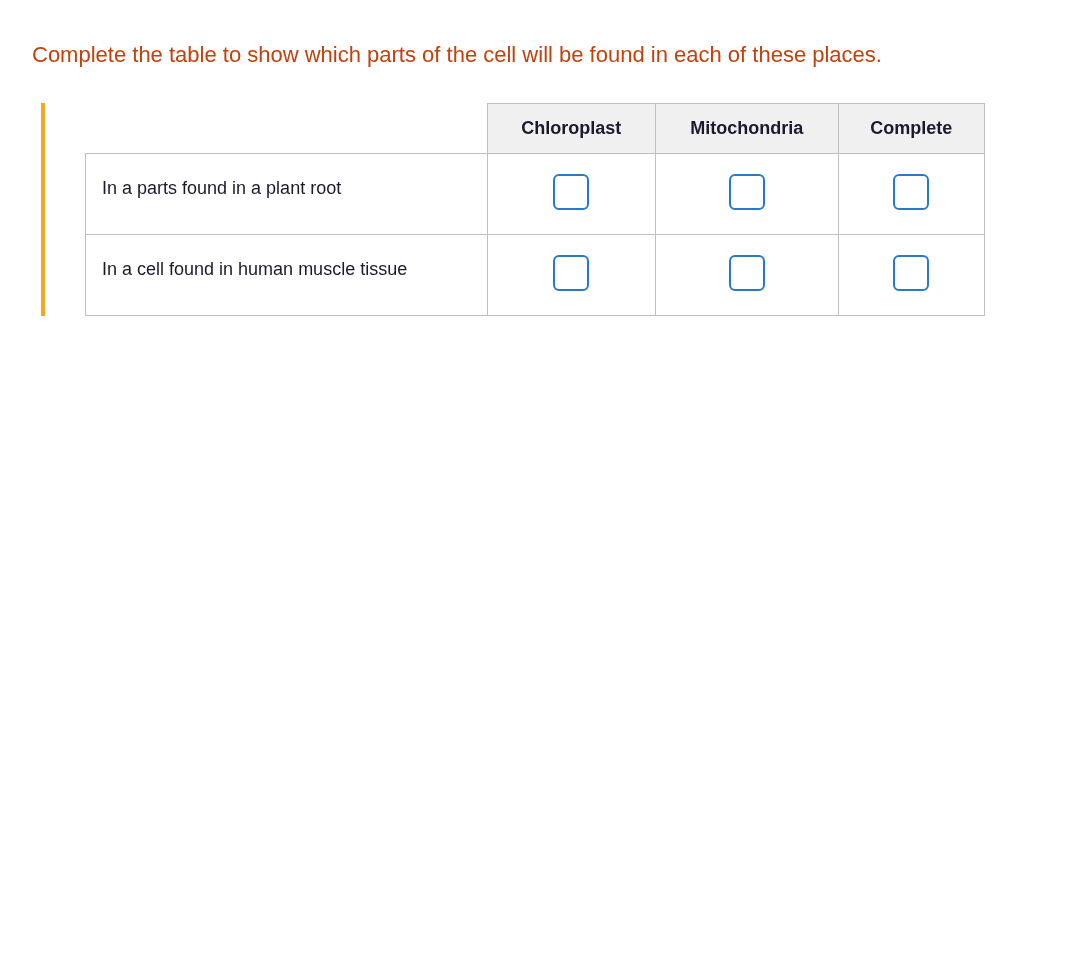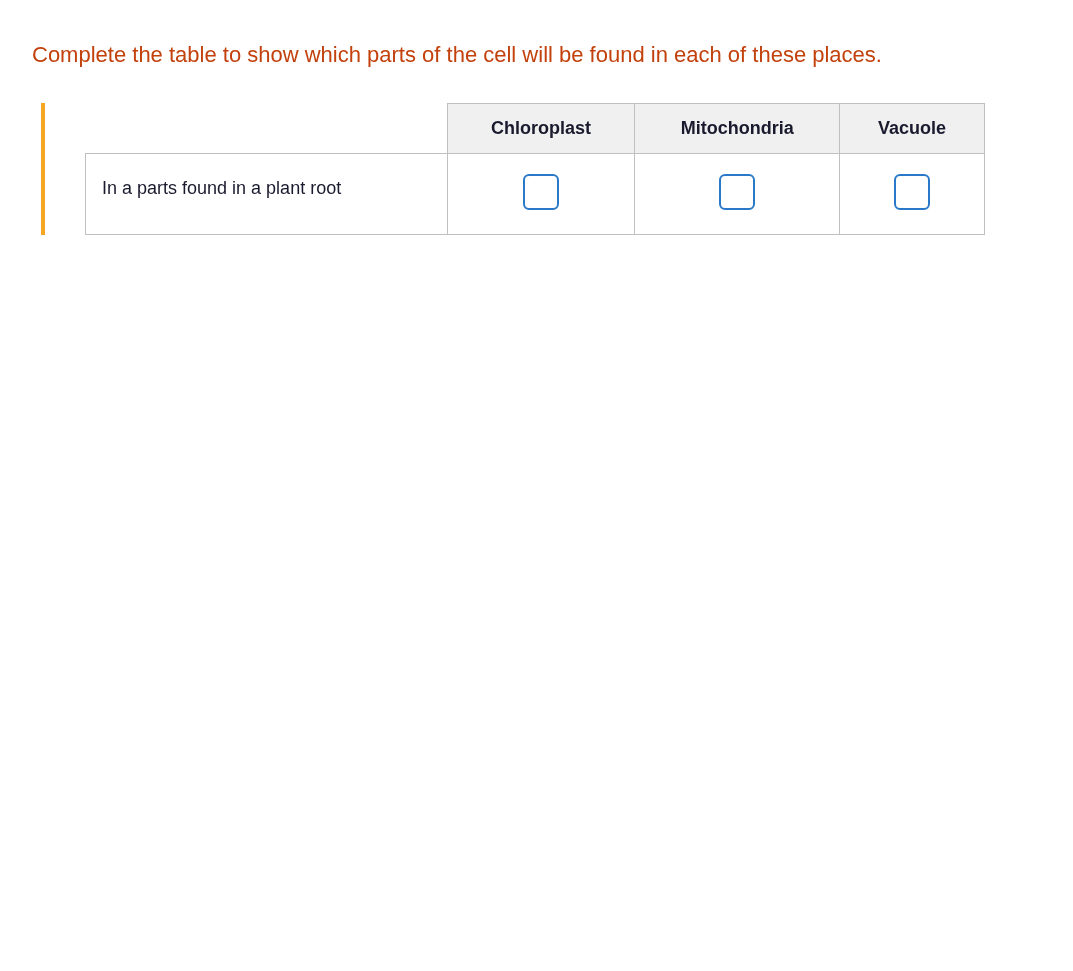--- a/index.html
+++ b/index.html
@@ -91,31 +91,43 @@
 
 <p class="instruction">Complete the table to show which parts of the cell will be found in each of these places.</p>
 
 <div class="table-wrapper">
   <table>
     <thead>
       <tr>
         <th style="border:none;background:transparent;"></th>
         <th>Chloroplast</th>
         <th>Mitochondria</th>
-        <th>Vacuole</th>
+        <th>Complete</th>
       </tr>
     </thead>
     <tbody>
       <tr>
         <td class="row-label">In a parts found in a plant root</td>
         <td class="checkbox-cell">
           <span class="checkbox-box" title="Chloroplast in plant root cell"></span>
         </td>
         <td class="checkbox-cell">
           <span class="checkbox-box" title="Mitochondria in plant root cell"></span>
         </td>
         <td class="checkbox-cell">
           <span class="checkbox-box" title="Vacuole in plant root cell"></span>
         </td>
       </tr>
+      <tr>
+        <td class="row-label">In a cell found in human muscle tissue</td>
+        <td class="checkbox-cell">
+          <span class="checkbox-box" title="Chloroplast in human muscle cell"></span>
+        </td>
+        <td class="checkbox-cell">
+          <span class="checkbox-box" title="Mitochondria in human muscle cell"></span>
+        </td>
+        <td class="checkbox-cell">
+          <span class="checkbox-box" title="Vacuole in human muscle cell"></span>
+        </td>
+      </tr>
     </tbody>
   </table>
 </div>
 
 </body></html>

